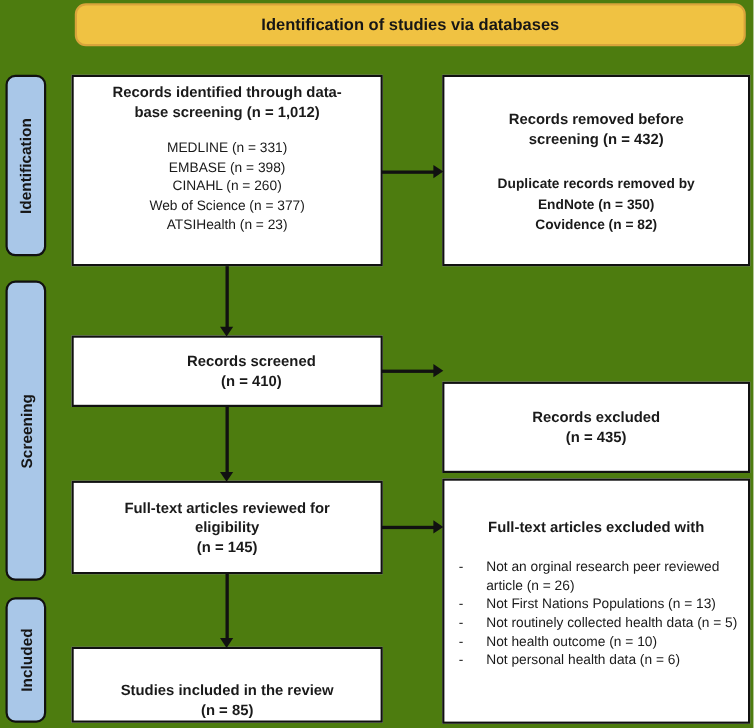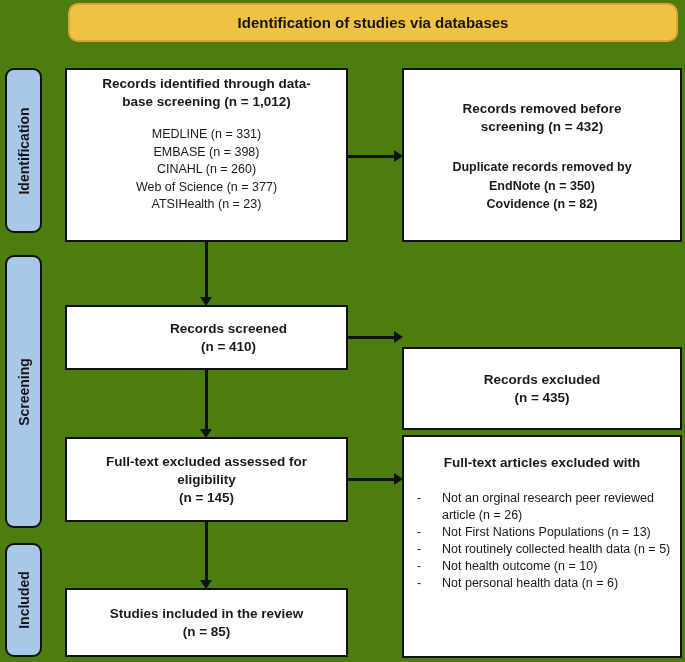--- a/index.html
+++ b/index.html
@@ -49,22 +49,22 @@
   .box {
     position: absolute;
     background: #ffffff;
     border: 2.5px solid #111111;
   }
   .box-identified       { left: 65px;  top: 68px;  width: 283px; height: 174px; padding-top: 5px; }
   .box-removed          { left: 402px; top: 68px;  width: 280px; height: 174px; padding-top: 30px; }
   .box-screened         { left: 65px;  top: 305px; width: 283px; height: 65px;  display:flex; flex-direction:column; justify-content:center;padding-left:44px; }
   .box-excluded         { left: 402px; top: 305px; width: 280px; height: 83px;  display:flex; flex-direction:column; justify-content:center;margin-top:42px; }
   .box-assessed         { left: 65px;  top: 437px; width: 283px; height: 85px;  display:flex; flex-direction:column; justify-content:center; }
-  .box-ft-excluded      { left: 402px; top: 435px; width: 280px; height: 223px; padding-top: 17px; }
-  .box-included-review  { left: 65px;  top: 588px; width: 283px; height: 69px;  display:flex; flex-direction:column; justify-content:center; }
+  .box-ft-excluded      { left: 402px; top: 435px; width: 280px; height: 223px; padding-top: 34px; }
+  .box-included-review  { left: 65px;  top: 588px; width: 283px; height: 69px;  display:flex; flex-direction:column; justify-content:flex-end; }
 
   .box-title { text-align: center; font-weight: bold; font-size: 13.5px; line-height: 18px; }
   .box-body  { text-align: center; font-size: 12.5px; line-height: 17.5px; }
   .box-identified .box-body { margin-top: 15px; }
   .box-removed    .box-body { margin-top: 22px; line-height: 18.5px; font-weight: bold; }
 
   
   .reason-list { margin-top: 18px; padding-left: 13px; padding-right: 6px; }
   .reason-item { display: flex; font-size: 12.5px; line-height: 17px; }
   .reason-bullet { width: 25px; flex: 0 0 25px; }
@@ -141,21 +141,21 @@
 
   <div class="box box-excluded">
     <div class="box-title">
       <div>Records excluded</div>
       <div>(n = 435)</div>
     </div>
   </div>
 
   <div class="box box-assessed">
     <div class="box-title">
-      <div>Full-text excluded assessed for</div>
+      <div>Full-text articles reviewed for</div>
       <div>eligibility</div>
       <div>(n = 145)</div>
     </div>
   </div>
 
   <div class="box box-ft-excluded">
     <div class="box-title">
       <div>Full-text articles excluded with</div>
     </div>
     <div class="reason-list">

